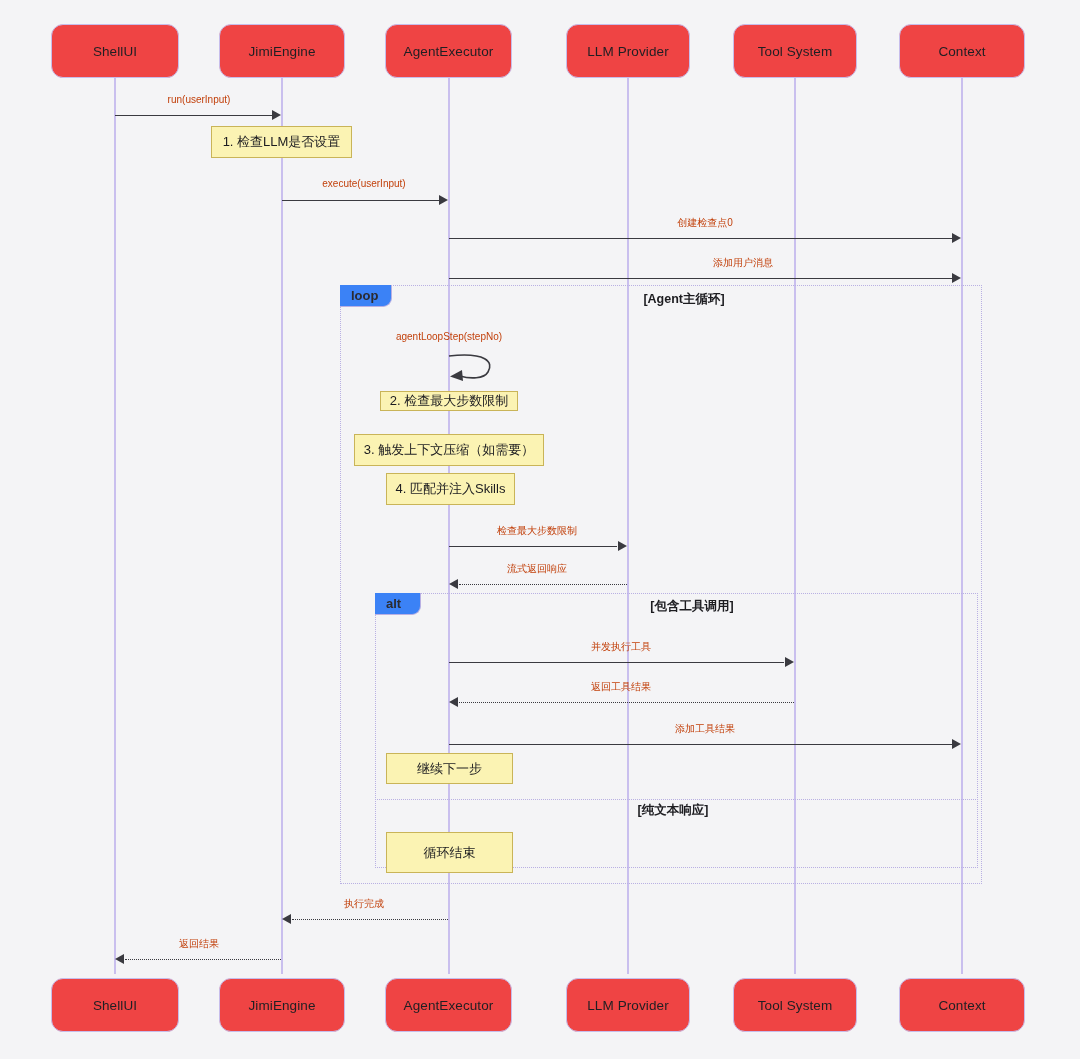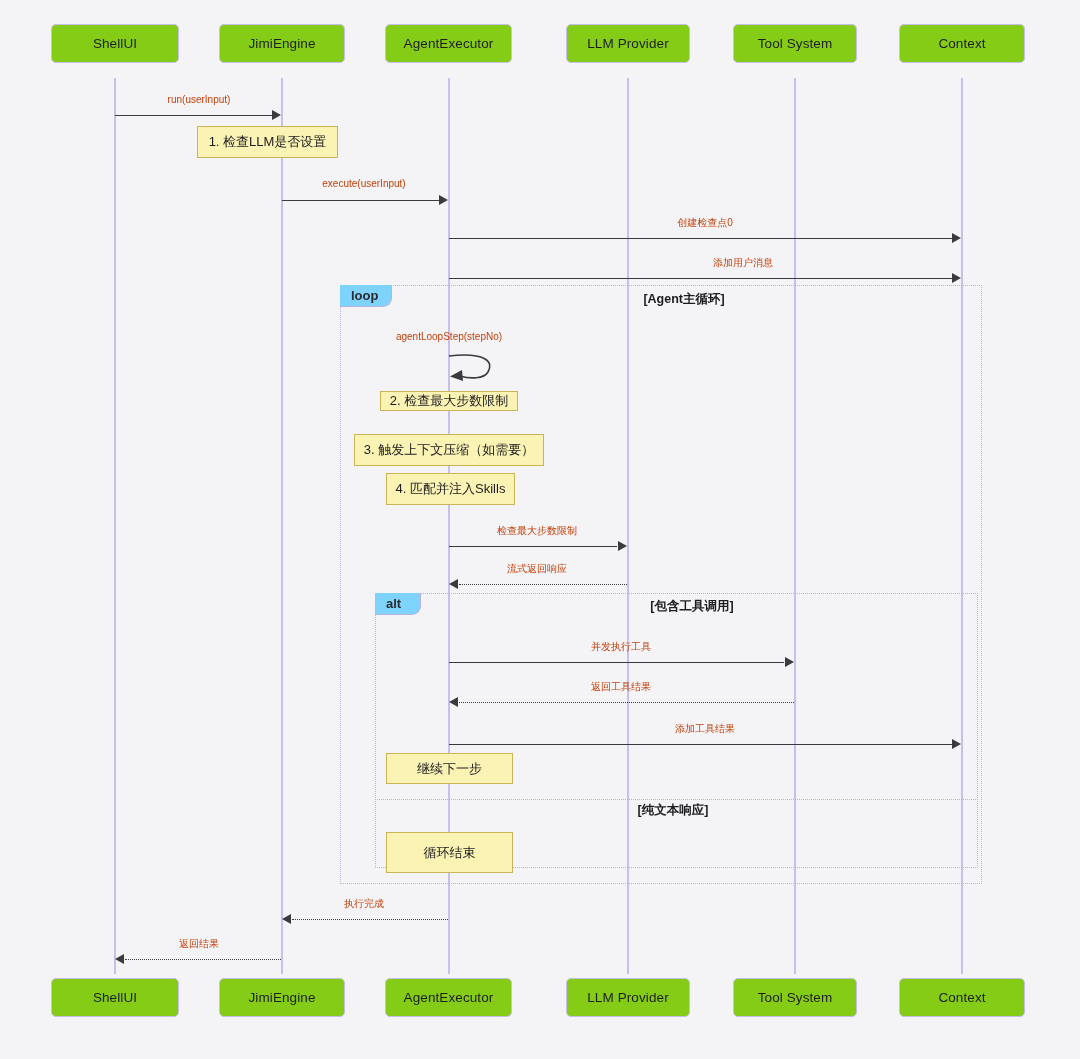--- a/index.html
+++ b/index.html
@@ -19,24 +19,24 @@
   }
   .lifeline {
     position: absolute;
     width: 2px;
     background: #c9bfee;
     top: 78px;
     height: 896px;
   }
   .participant {
     position: absolute;
-    height: 39px;
-    background: #84cc16;
+    height: 54px;
+    background: #ef4444;
     border: 1px solid #c7bdeb;
-    border-radius: 5px;
+    border-radius: 12px;
     display: flex;
     align-items: center;
     justify-content: center;
     box-sizing: border-box;
     color: #1f1f23;
     font-size: 13.5px;
     letter-spacing: 0.1px;
   }
   .msg-line {
     position: absolute;
@@ -80,21 +80,21 @@
     padding: 0 10px;
   }
   .frame {
     position: absolute;
     border: 1.5px dotted #b9b0e3;
     box-sizing: border-box;
     background: transparent;
   }
   .frame-tab {
     position: absolute;
-    background: #7dd3fc;
+    background: #3b82f6;
     border: 1.5px solid #b9b0e3;
     border-top: none;
     border-left: none;
     border-bottom-right-radius: 9px;
     display: flex;
     align-items: center;
     padding-left: 11px;
     box-sizing: border-box;
     font-size: 13px;
     font-weight: bold;
@@ -156,21 +156,21 @@
   <div class="frame" style="left:375px; top:593px; width:603px; height:275px;"></div>
   <div class="frame-tab" style="left:375px; top:593px; width:46px;">alt</div>
   <div class="frame-cond" style="left:692px; top:598px;">[包含工具调用]</div>
   <div class="divider" style="left:375px; top:799px; width:603px;"></div>
   <div class="frame-cond" style="left:673px; top:802px;">[纯文本响应]</div>
 
   <div class="msg-label" style="left:199px; top:94px;">run(userInput)</div>
   <div class="msg-line" style="left:115px; top:115px; width:164px;"></div>
   <div class="arrowhead right" style="left:272px; top:110px;"></div>
 
-  <div class="note" style="left:197px; top:126px; width:141px; height:32px;">1. 检查LLM是否设置</div>
+  <div class="note" style="left:211px; top:126px; width:141px; height:32px;">1. 检查LLM是否设置</div>
 
   <div class="msg-label" style="left:364px; top:178px;">execute(userInput)</div>
   <div class="msg-line" style="left:282px; top:200px; width:164px;"></div>
   <div class="arrowhead right" style="left:439px; top:195px;"></div>
 
   <div class="msg-label" style="left:705px; top:216px;">创建检查点0</div>
   <div class="msg-line" style="left:449px; top:238px; width:510px;"></div>
   <div class="arrowhead right" style="left:952px; top:233px;"></div>
 
   <div class="msg-label" style="left:736px; top:256px;margin-left:7px;">添加用户消息</div>

